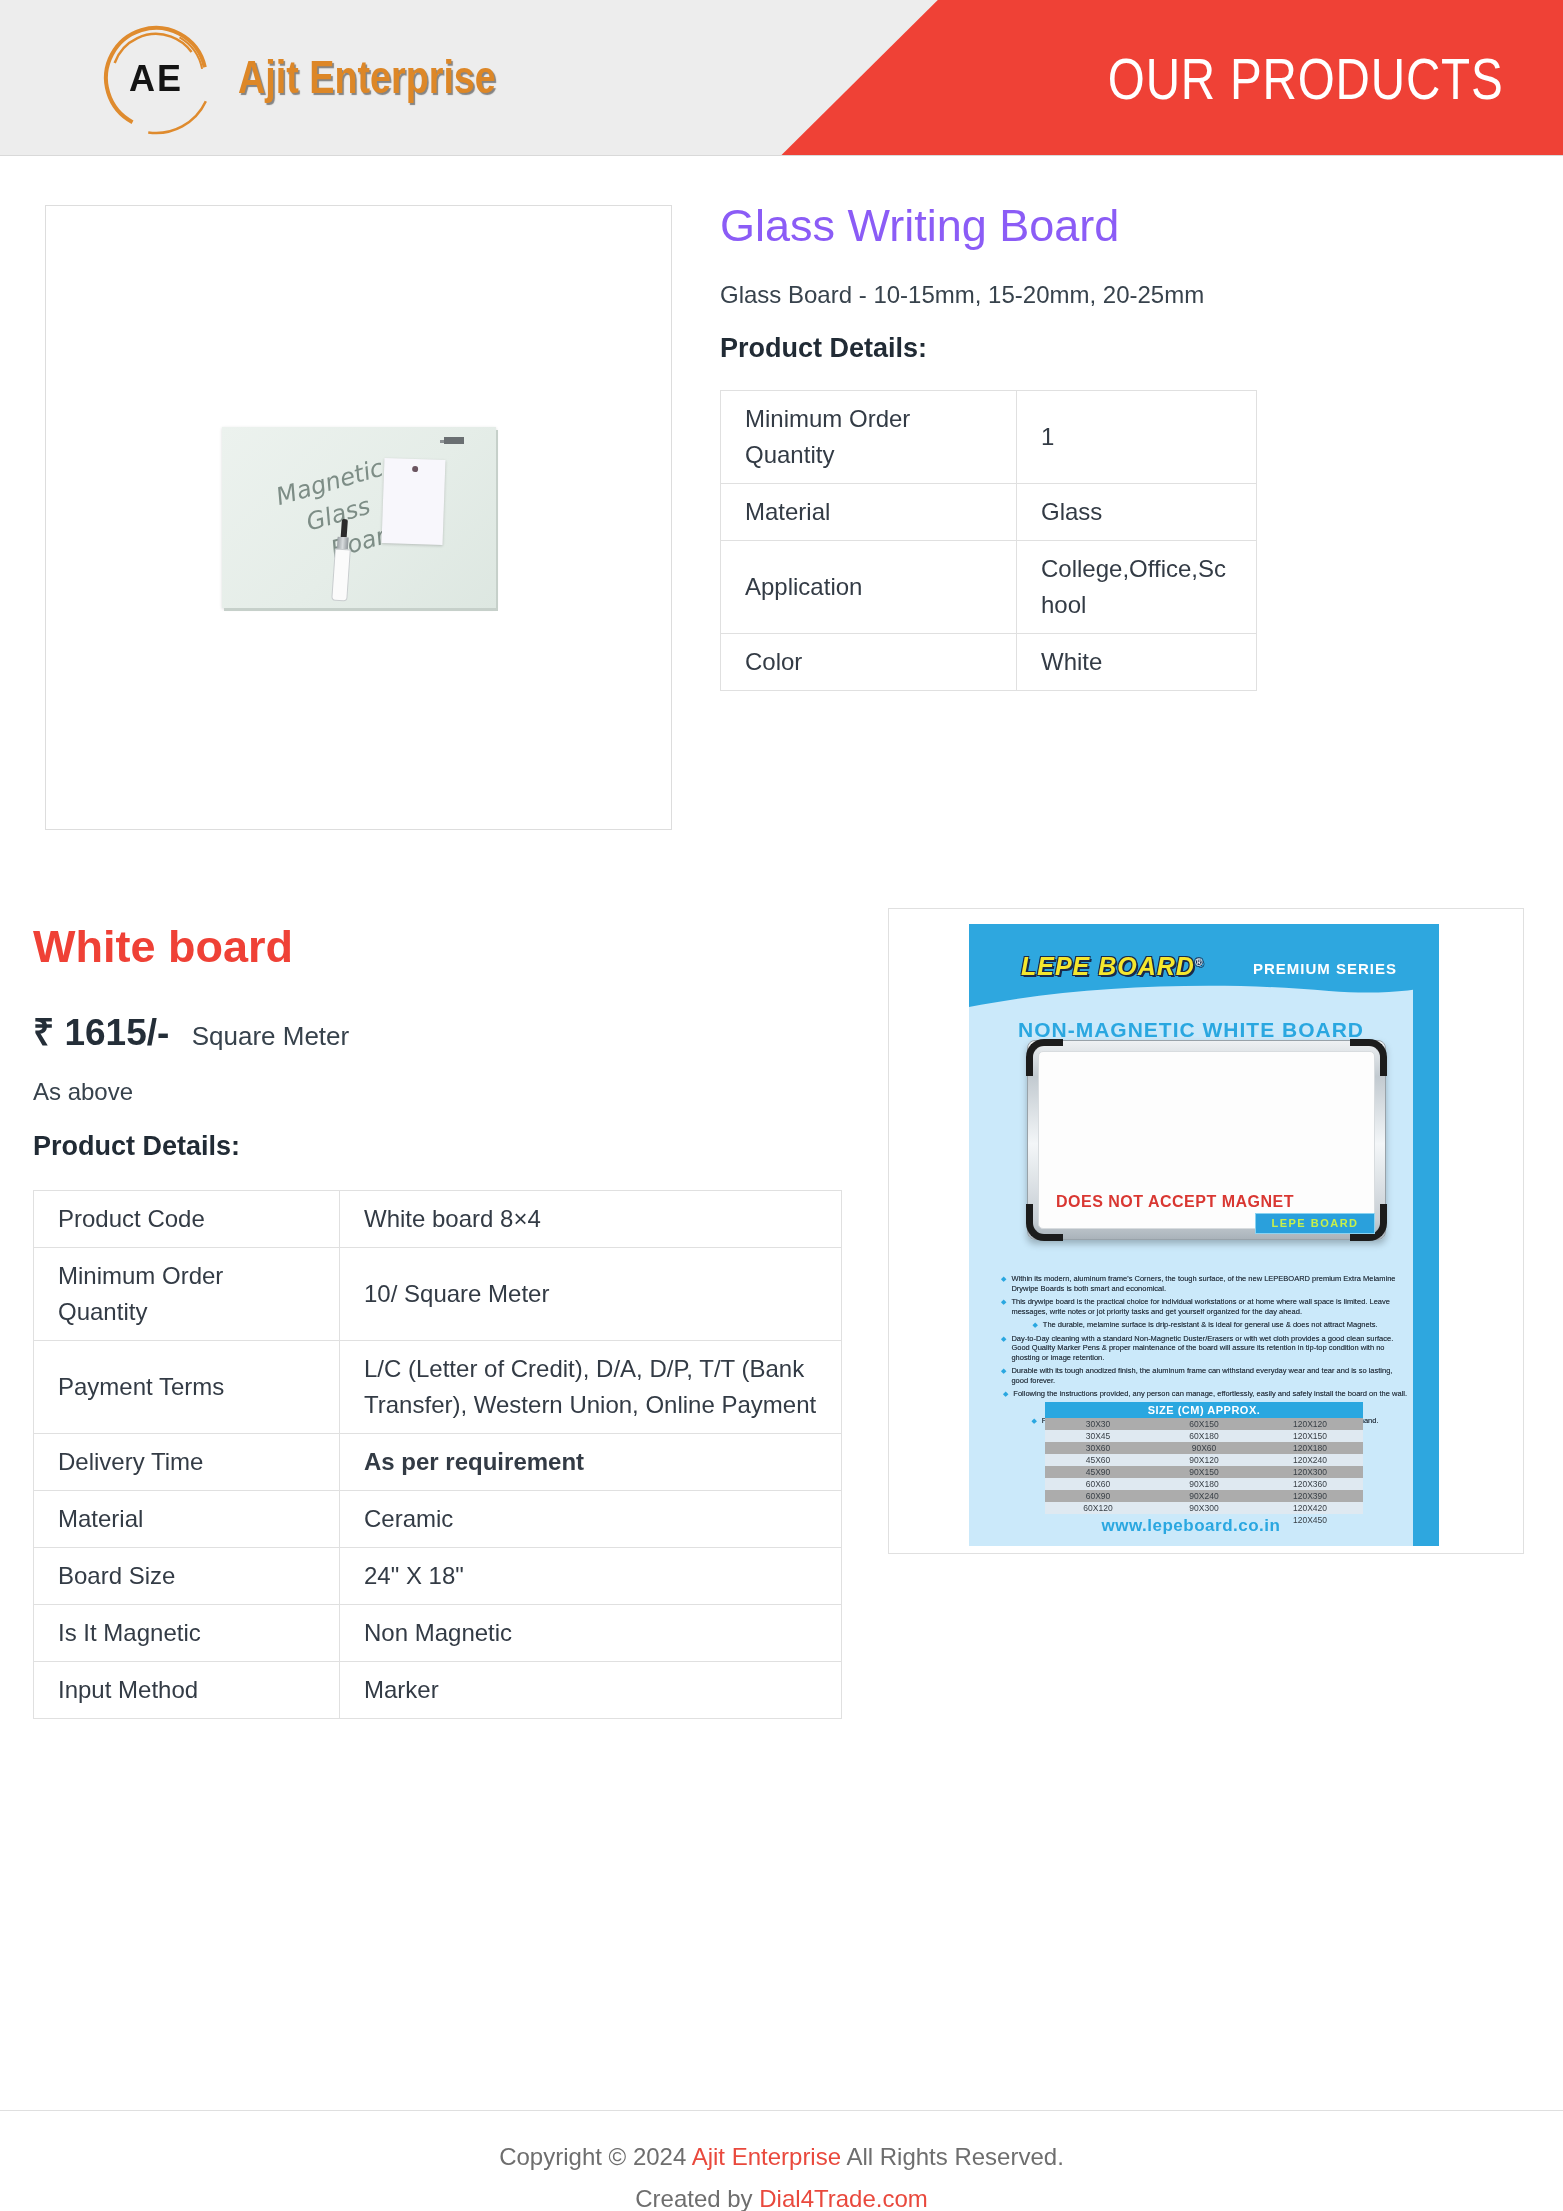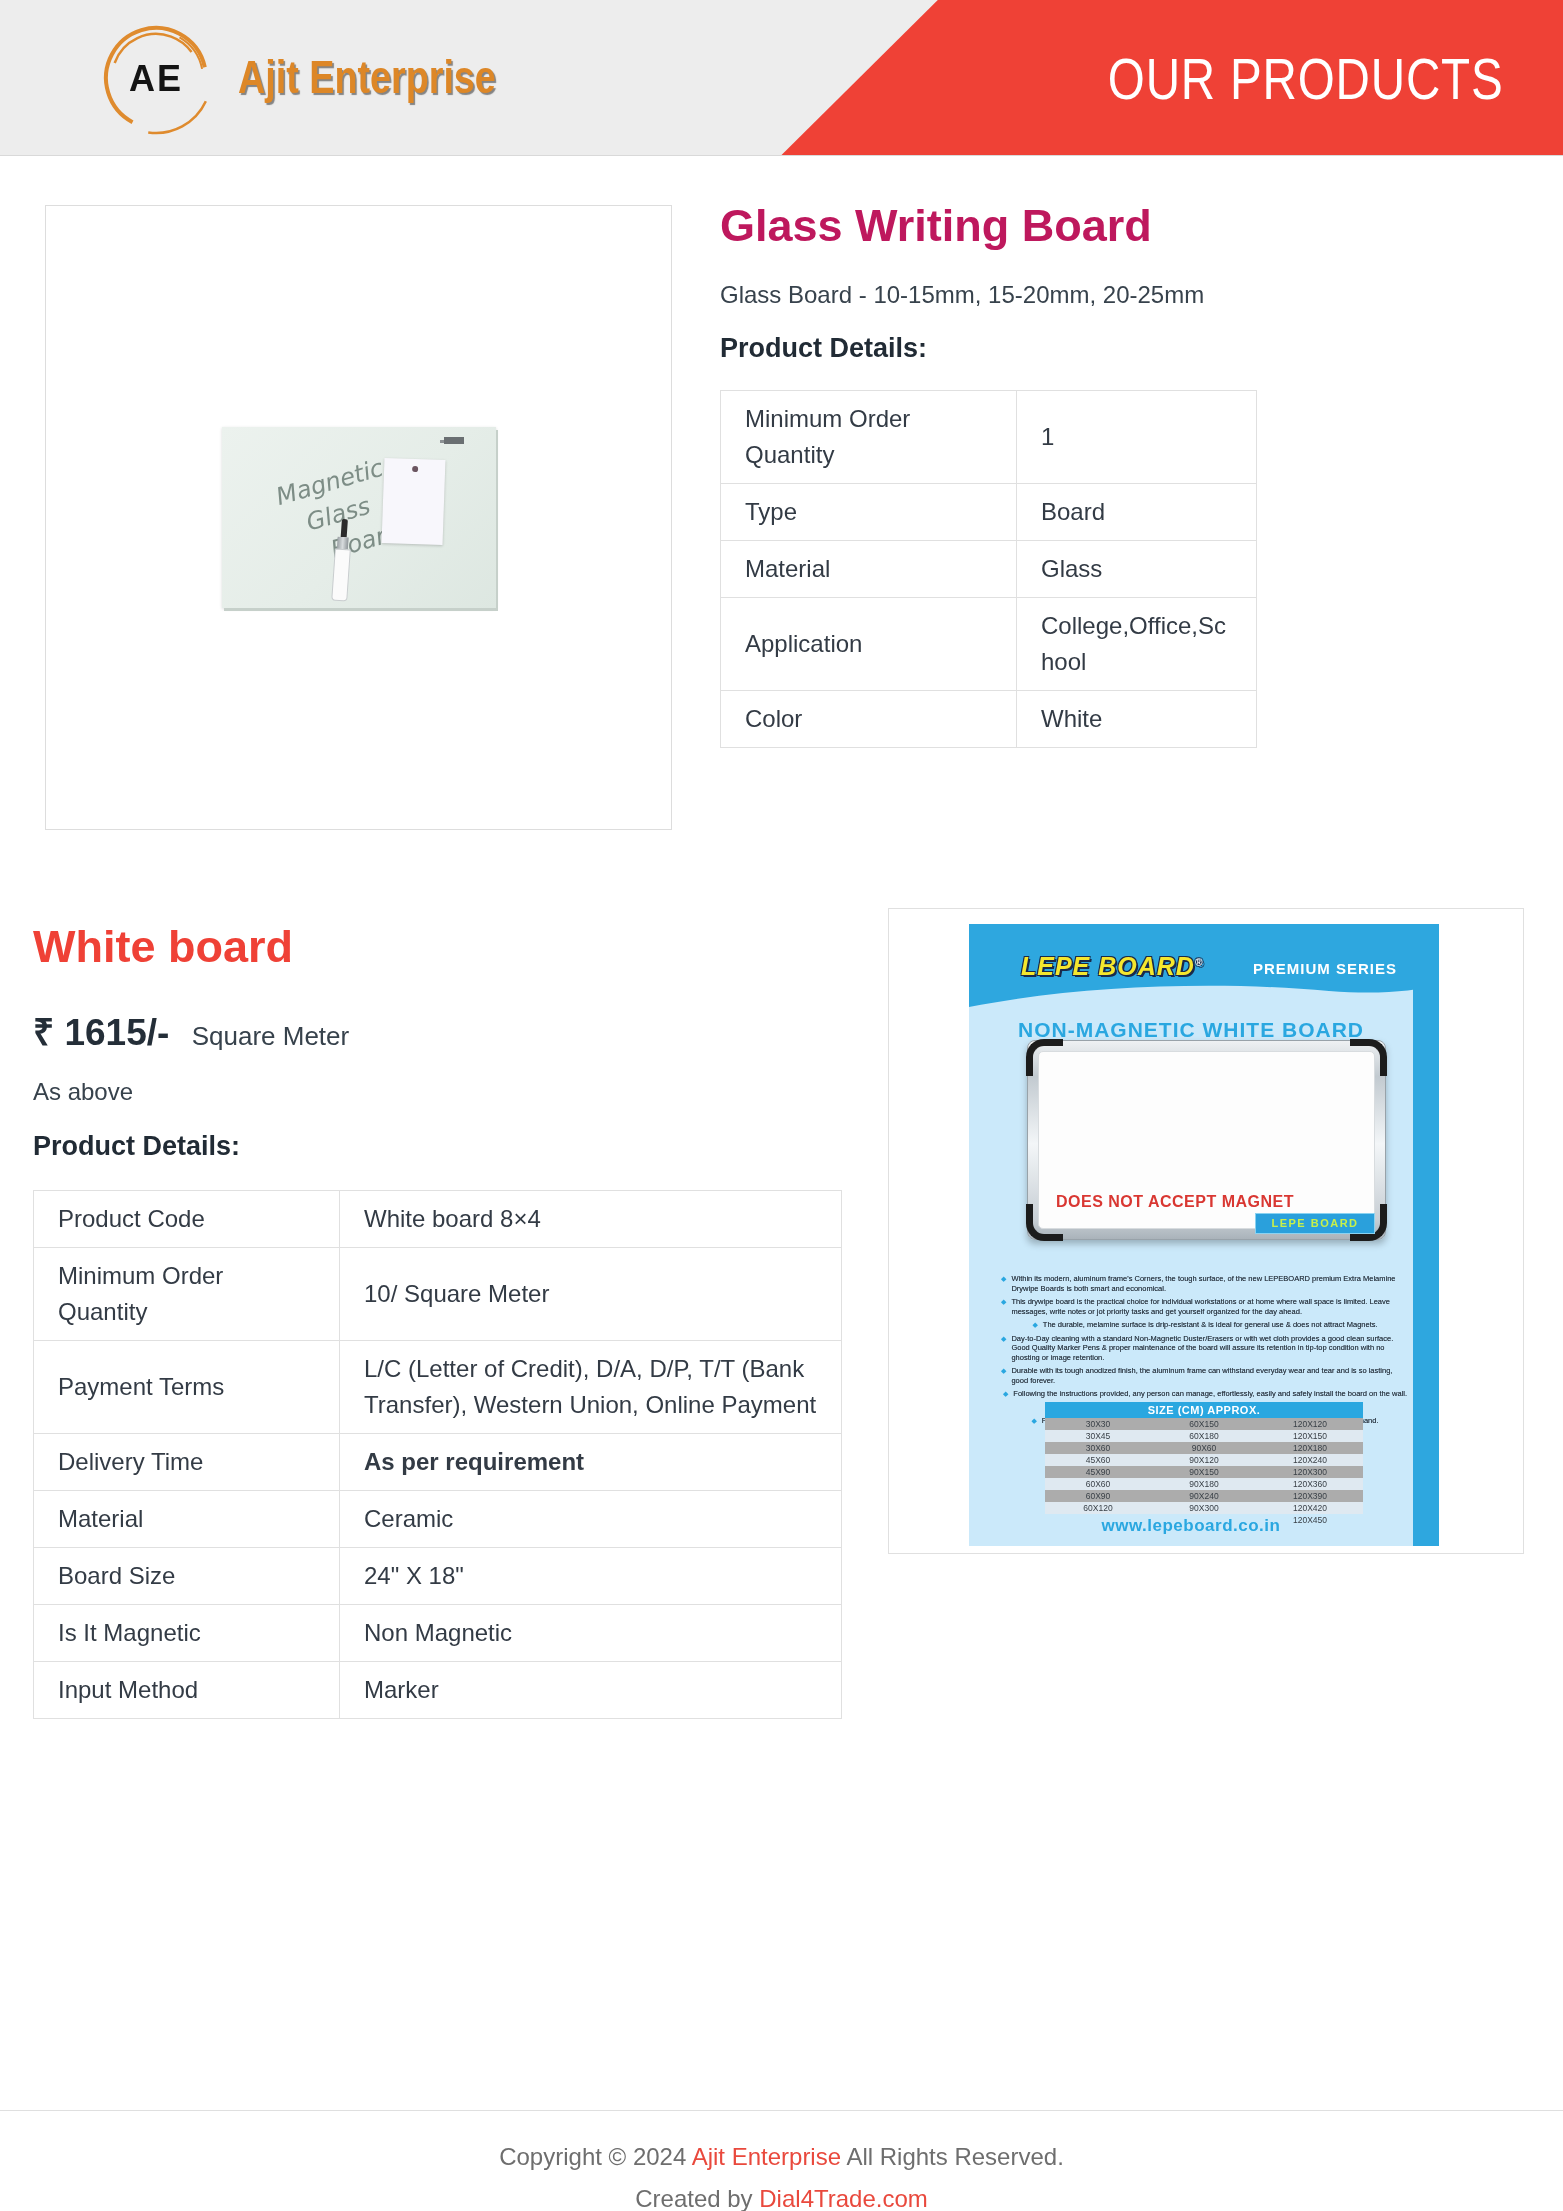--- a/index.html
+++ b/index.html
@@ -35,21 +35,21 @@
   .gb-paper{position:absolute;left:161px;top:32px;width:61px;height:85px;background:#f8f7fc;
        transform:rotate(2deg);box-shadow:0 1px 3px rgba(0,0,0,.2);}
   .gb-magnet{position:absolute;left:28px;top:7px;width:6px;height:6px;background:#6b5560;
        border-radius:50%;}
   .gb-marker{position:absolute;left:112px;top:92px;width:15px;height:84px;transform:rotate(4deg);}
   .gb-marker .tip{margin:0 auto;width:6px;height:18px;background:#2b2b2b;border-radius:2px 2px 0 0;}
   .gb-marker .clip{margin:0 auto;width:11px;height:12px;background:linear-gradient(90deg,#9aa0a4,#d8dcde,#8f9599);}
   .gb-marker .body{margin:0 auto;width:14px;height:50px;background:#fbfbfb;border:1px solid #c9cdcf;
        border-radius:0 0 4px 4px;}
 
-  .p1-title{position:absolute;left:720px;top:200px;font-size:45px;font-weight:700;color:#be185d;}
+  .p1-title{position:absolute;left:720px;top:200px;font-size:45px;font-weight:400;color:#8b5cf6;}
   .p1-sub{position:absolute;left:720px;top:281px;font-size:24px;color:#37424C;}
   .p1-dh{position:absolute;left:720px;top:333px;font-size:27px;font-weight:700;color:#212B35;}
 
   table.details{border-collapse:collapse;table-layout:fixed;background:#fff;}
   table.details td{border:1px solid #E0E0E0;font-size:24px;color:#333B45;
        padding:10px 24px;line-height:36px;vertical-align:middle;word-wrap:break-word;}
   .t1{position:absolute;left:720px;top:390px;width:537px;}
   .t1 td.lbl{width:247px;}
   .t2{position:absolute;left:33px;top:1190px;width:809px;}
   .t2 td.lbl{width:257px;}
@@ -160,24 +160,20 @@
   <div class="p1-dh">Product Details:</div>
 
   <table class="details t1">
     <tbody>
 
         <tr>
           <td class="lbl">Minimum Order Quantity</td>
           <td class="val">1</td>
         </tr>
 
-        <tr>
-          <td class="lbl">Type</td>
-          <td class="val">Board</td>
-        </tr>
 
         <tr>
           <td class="lbl">Material</td>
           <td class="val">Glass</td>
         </tr>
 
 
         <tr>
           <td class="lbl">Application</td>
           <td class="val">College,Office,School</td>

